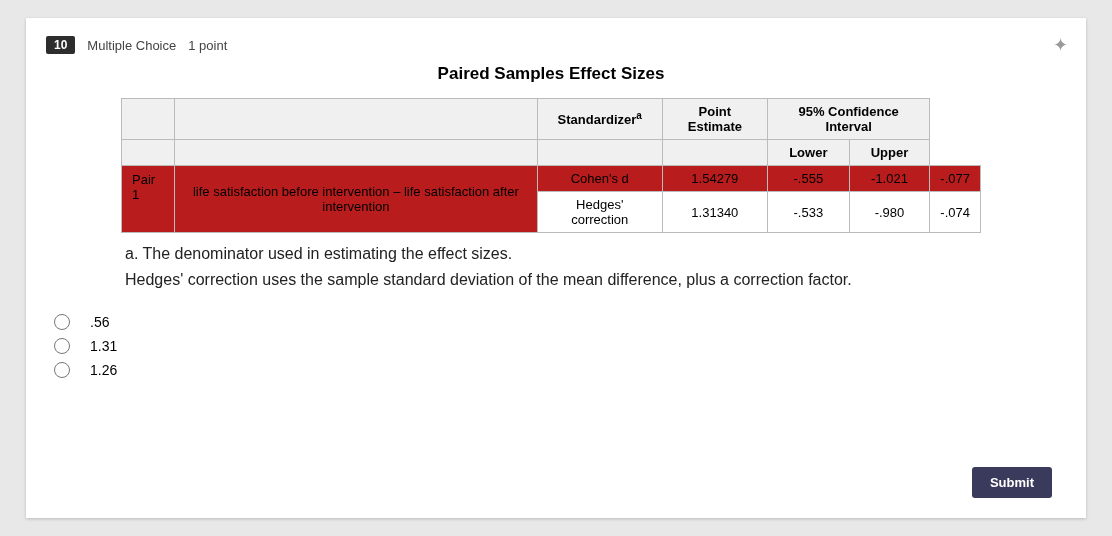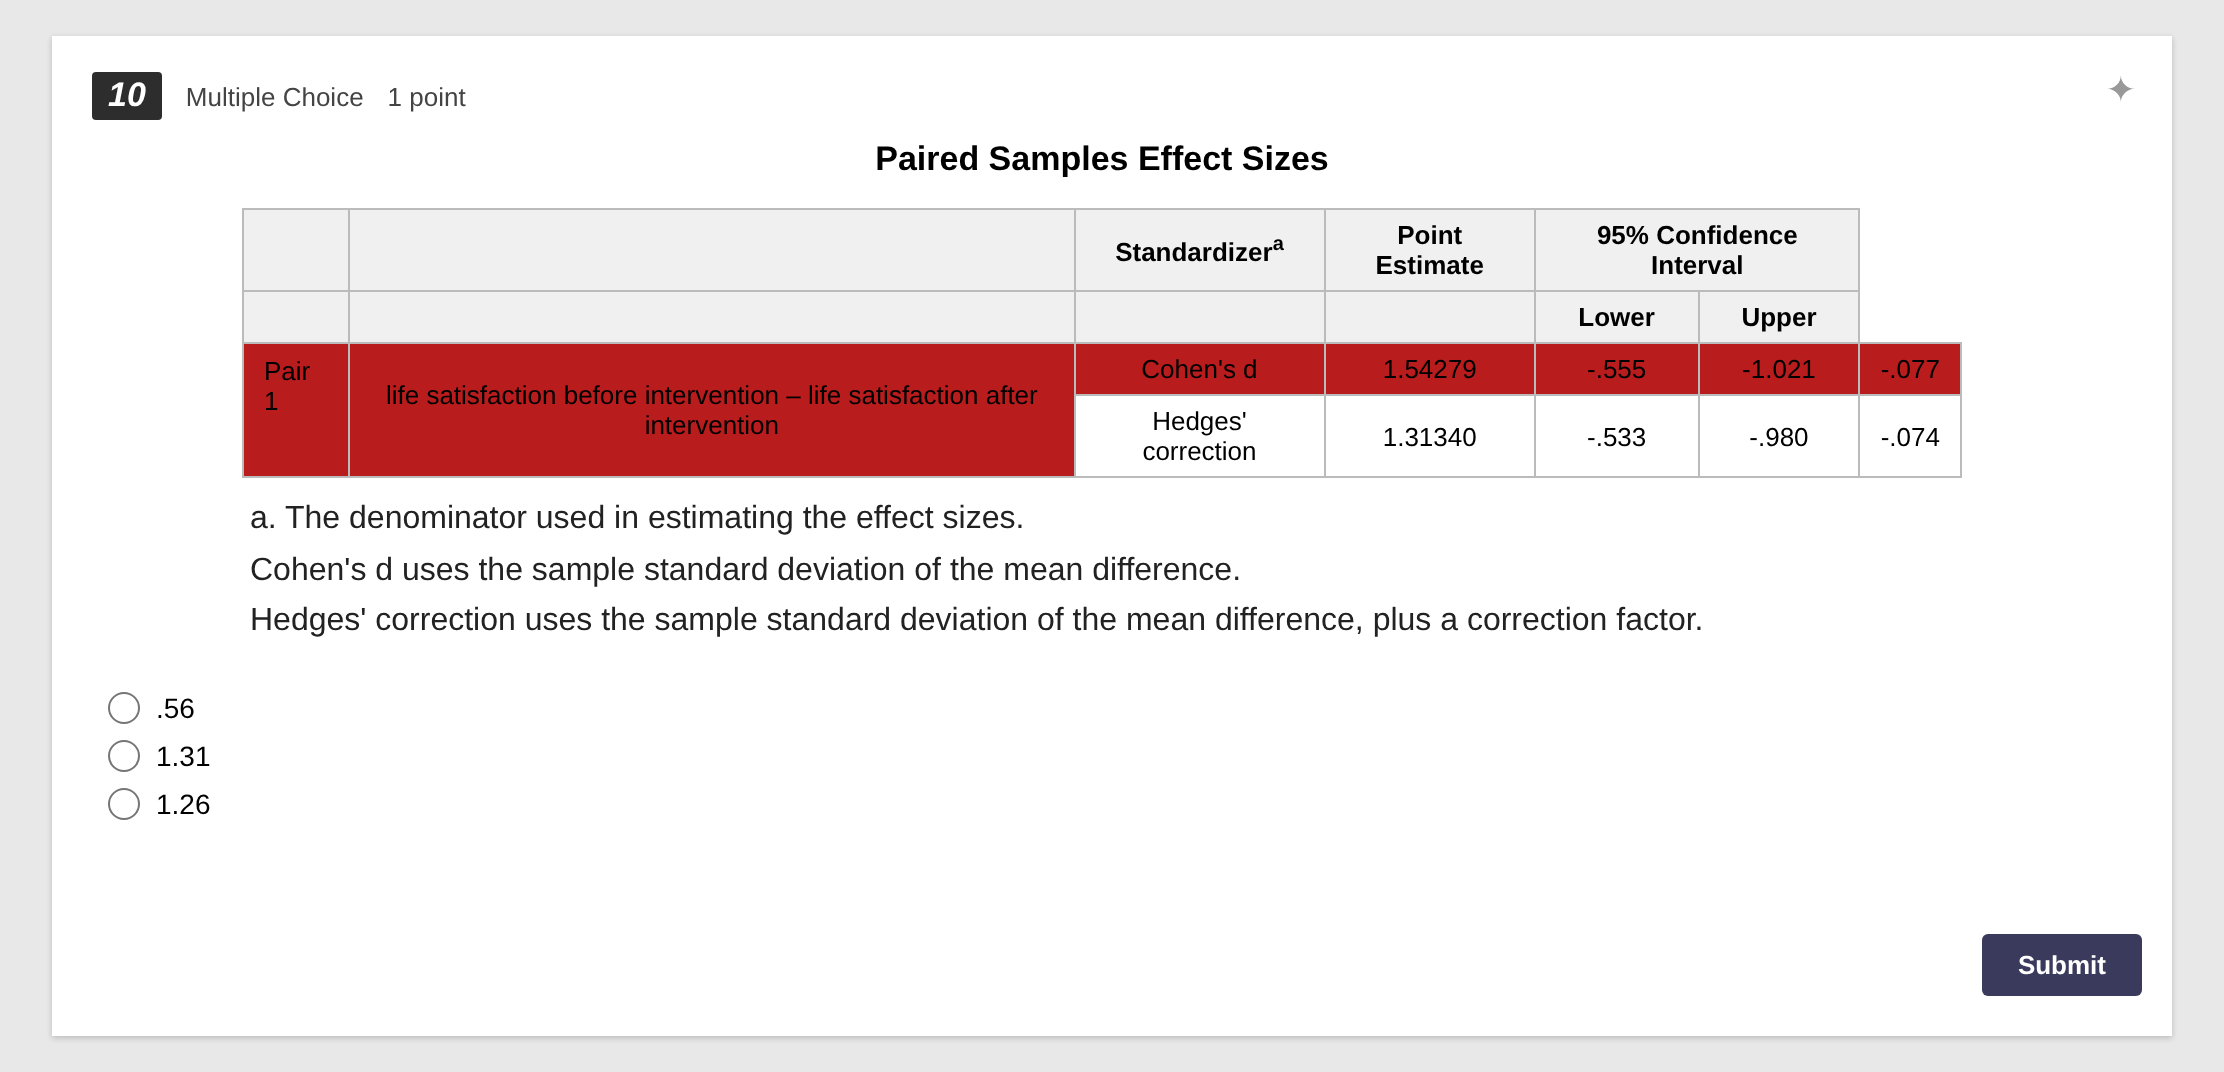--- a/index.html
+++ b/index.html
@@ -22,24 +22,23 @@
     .question-header {
       display: flex;
       align-items: center;
       gap: 12px;
       margin-bottom: 10px;
     }
     .question-number-badge {
       background: #2d2d2d;
       color: #fff;
       font-weight: bold;
-      font-size: 17px;
+      font-size: 12px;
       padding: 2px 8px;
       border-radius: 2px;
-      font-style: italic;
     }
     .question-meta {
       font-size: 13px;
       color: #444;
     }
     .question-text {
       font-size: 14px;
       color: #222;
       margin-bottom: 18px;
       margin-left: 2px;
@@ -103,33 +102,33 @@
     .answer-choices {
       margin-top: 22px;
       margin-left: 8px;
       display: flex;
       flex-direction: column;
       gap: 8px;
     }
     .answer-option {
       display: flex;
       align-items: center;
-      gap: 8px;
+      gap: 20px;
       font-size: 14px;
       cursor: pointer;
     }
     .answer-option input[type="radio"] {
       width: 16px;
       height: 16px;
       cursor: pointer;
     }
     .submit-btn {
       position: absolute;
       bottom: 20px;
-      right: 15px;
+      right: 34px;
       background: #3a3a5c;
       color: #fff;
       border: none;
       padding: 8px 18px;
       font-size: 13px;
       border-radius: 3px;
       cursor: pointer;
       font-weight: 600;
     }
     .superscript {
@@ -194,21 +193,20 @@
           <td>1.31340</td>
           <td>-.533</td>
           <td>-.980</td>
           <td>-.074</td>
         </tr>
       </tbody>
     </table>
 
     <div class="footnote">
       <div>a. The denominator used in estimating the effect sizes.</div>
-      <div>Cohen's d uses the sample standard deviation of the mean difference.</div>
       <div>Hedges' correction uses the sample standard deviation of the mean difference, plus a correction factor.</div>
     </div>
   </div>
 
   <div class="answer-choices">
     <label class="answer-option">
       <input type="radio" name="answer" value=".56" style="">
       <span>.56</span>
     </label>
     <label class="answer-option">

